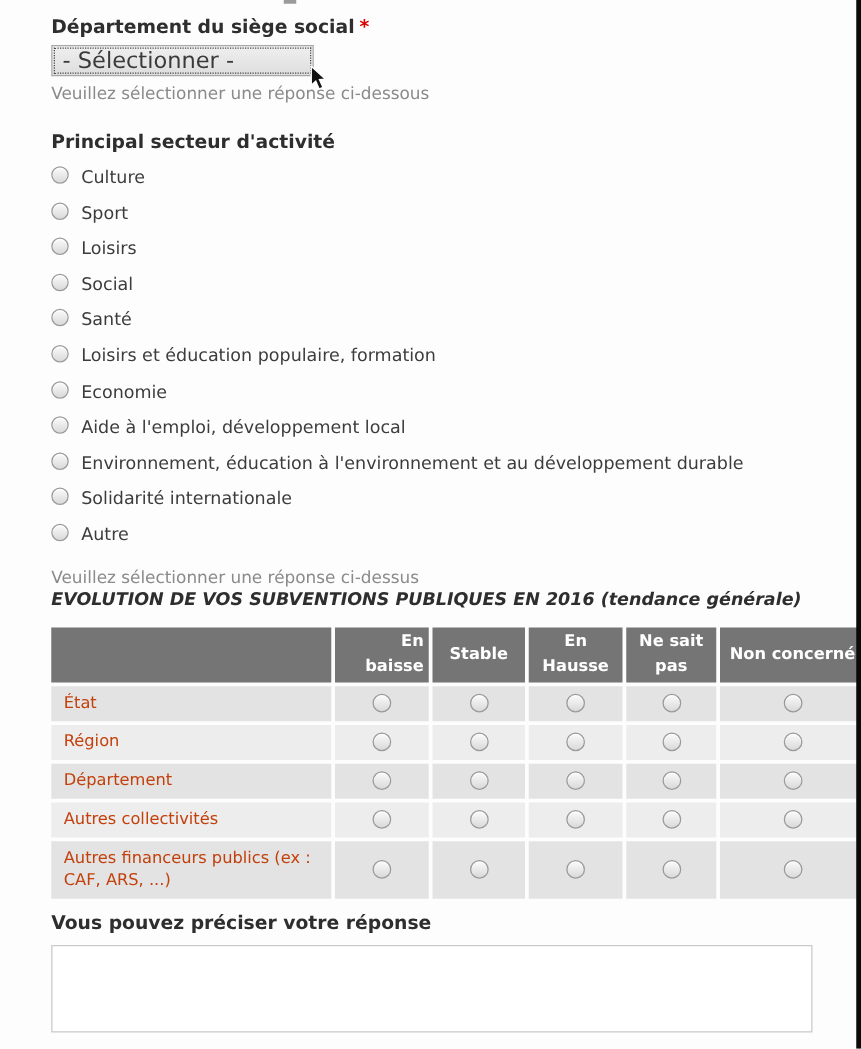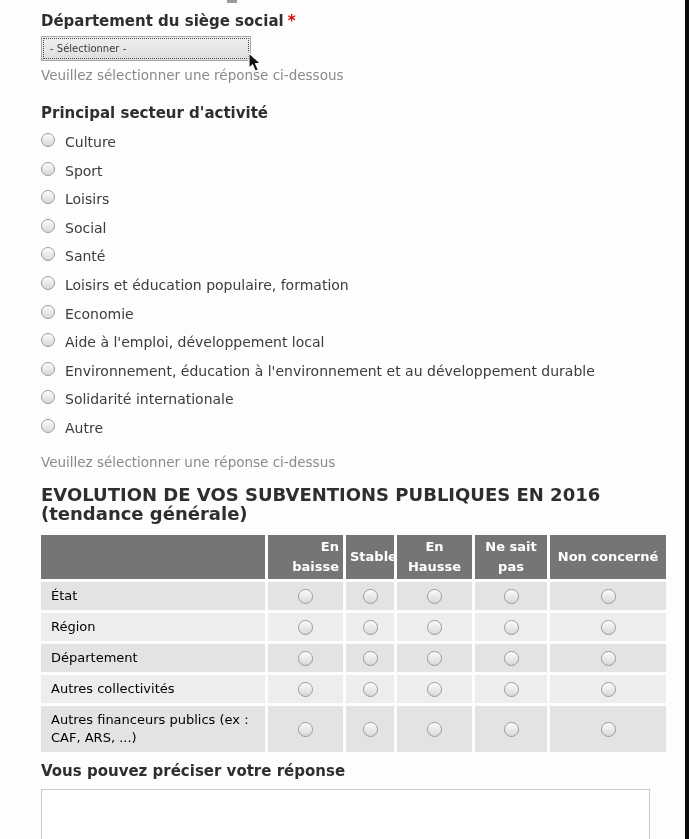--- a/index.html
+++ b/index.html
@@ -31,56 +31,56 @@
 
   .field-label{font-size:15px;font-weight:bold;color:var(--text-strong);line-height:18px;}
   .req{color:var(--required);font-weight:bold;margin-left:4px;}
 
   .select{
     margin-top:6px;width:210px;height:25px;
     background:linear-gradient(180deg,#efefef,#dedede);
     border:1px solid var(--select-border);
     outline:1px dotted #4a4a4a;outline-offset:-3px;
     display:flex;align-items:center;padding-left:8px;
-    font-size:10px;color:#3a3a3a;cursor:default;
+    font-size:18px;color:#3a3a3a;cursor:default;
   }
   .helper{margin-top:6px;font-size:13.5px;color:var(--helper-text);line-height:17px;}
 
   .section-gap{margin-top:20px;}
   .radio-list{margin-top:11px;}
   .radio-row{height:28.6px;display:flex;align-items:flex-start;cursor:default;}
   .radio{
     flex:0 0 auto;width:14px;height:14px;border-radius:50%;
     border:1px solid #9a9a9a;
     background:linear-gradient(180deg,#fbfbfb,#d9d9d9);
     box-shadow:inset 0 1px 0 rgba(255,255,255,.9);
   }
   .opt-label{margin-left:10px;font-size:14px;color:var(--text-body);line-height:18px;}
 
-  .table-title{margin-top:14px;font-size:18px;font-weight:bold;color:var(--text-strong);line-height:19px;}
+  .table-title{font-size:14px;font-weight:bold;color:var(--text-strong);line-height:19px;font-style:italic;}
   table.matrix{
     margin-top:9px;margin-left:-3px;
     border-collapse:separate;border-spacing:3px;
     table-layout:fixed;width:624px;font-size:13px;
   }
   table.matrix th,table.matrix td{vertical-align:middle;}
   th.corner,th.col-head{background:var(--table-header-bg);}
   th.col-head{
     color:var(--table-header-text);font-weight:bold;font-size:13px;
     text-align:center;height:44px;line-height:1.55;padding:2px 4px;
   }
   th.corner{width:224px;}
   th.col-head:nth-child(2){width:75px;text-align:right;}
-  th.col-head:nth-child(3){width:48px;}
+  th.col-head:nth-child(3){width:74px;}
   th.col-head:nth-child(4){width:75px;}
   th.col-head:nth-child(5){width:72px;}
   th.col-head:nth-child(6){width:116px;}
   tbody tr:nth-child(odd) td{background:var(--row-odd);}
   tbody tr:nth-child(even) td{background:var(--row-even);}
-  td.row-label{padding:5px 10px;color:#000000;line-height:18px;height:27px;}
+  td.row-label{padding:5px 10px;color:#c2410c;line-height:18px;height:27px;}
   td.radio-cell{text-align:center;}
   td.radio-cell .radio{display:inline-block;width:15px;height:15px;vertical-align:middle;}
 
   .comment-label{margin-top:7px;}
   textarea.response{
     margin-top:9px;width:609px;height:70px;resize:none;
     background:#fff;border:1px solid var(--textarea-border);
     font-family:"DejaVu Sans","Liberation Sans",sans-serif;font-size:14px;color:#333;
     padding:6px;display:block;
   }

